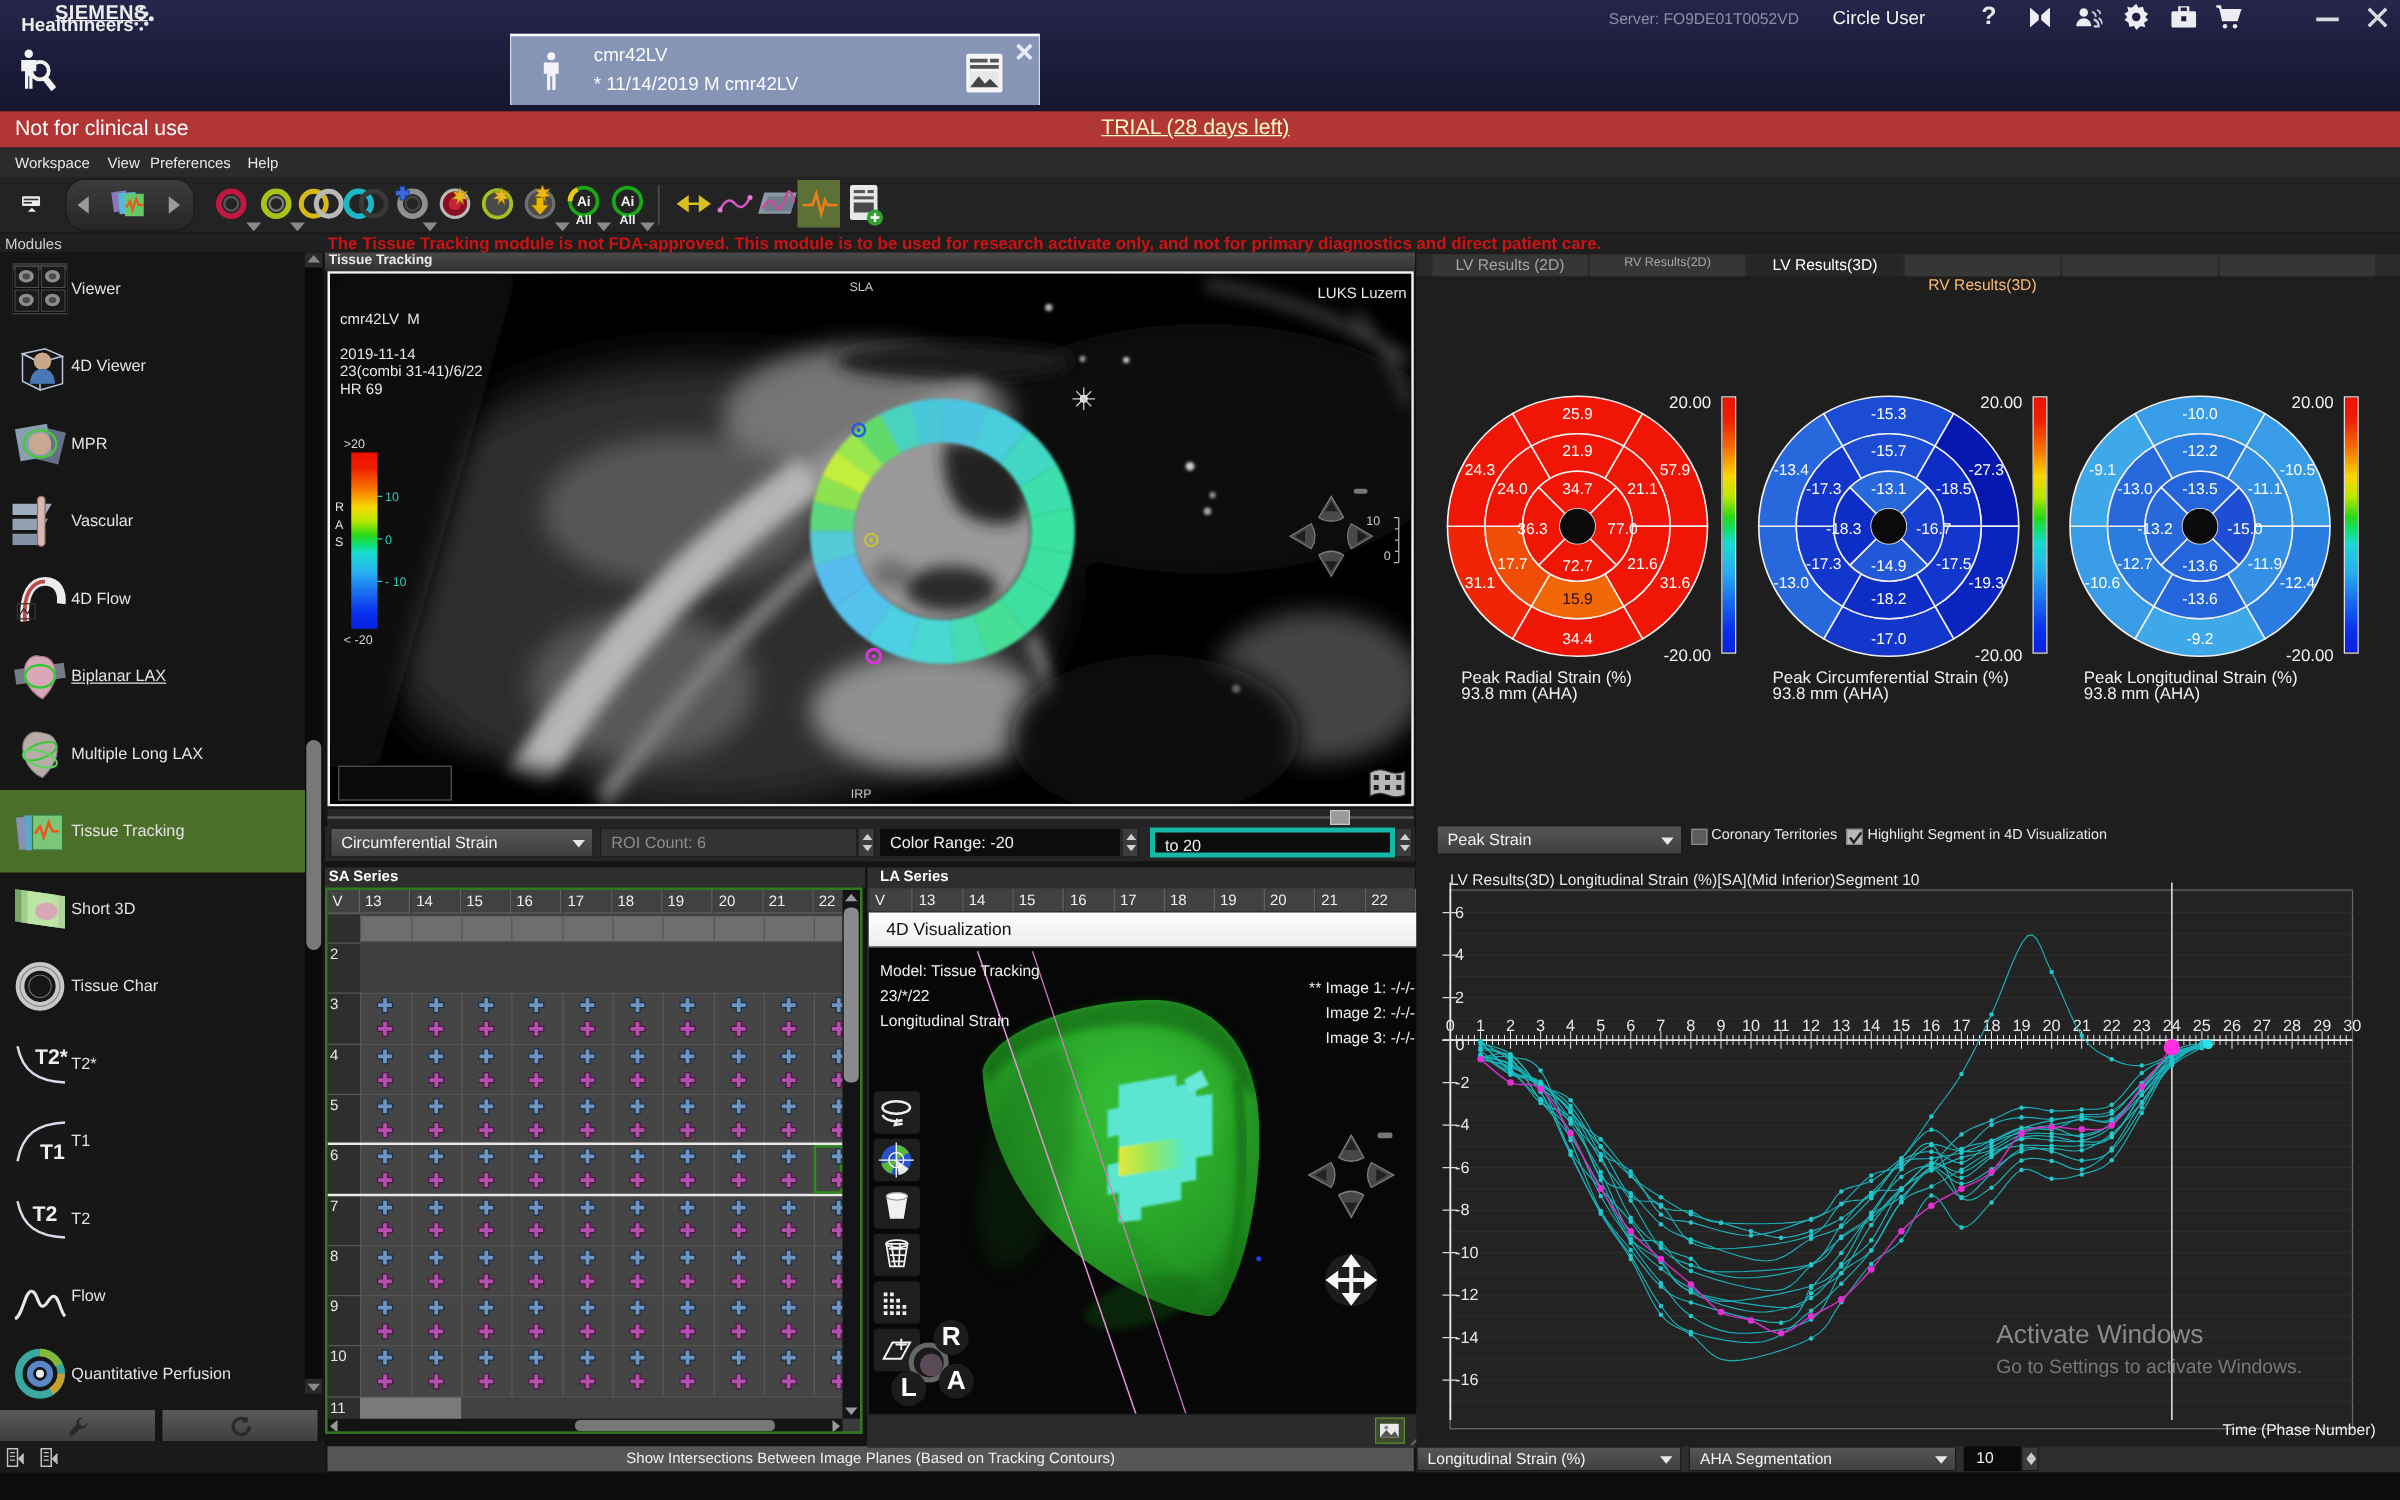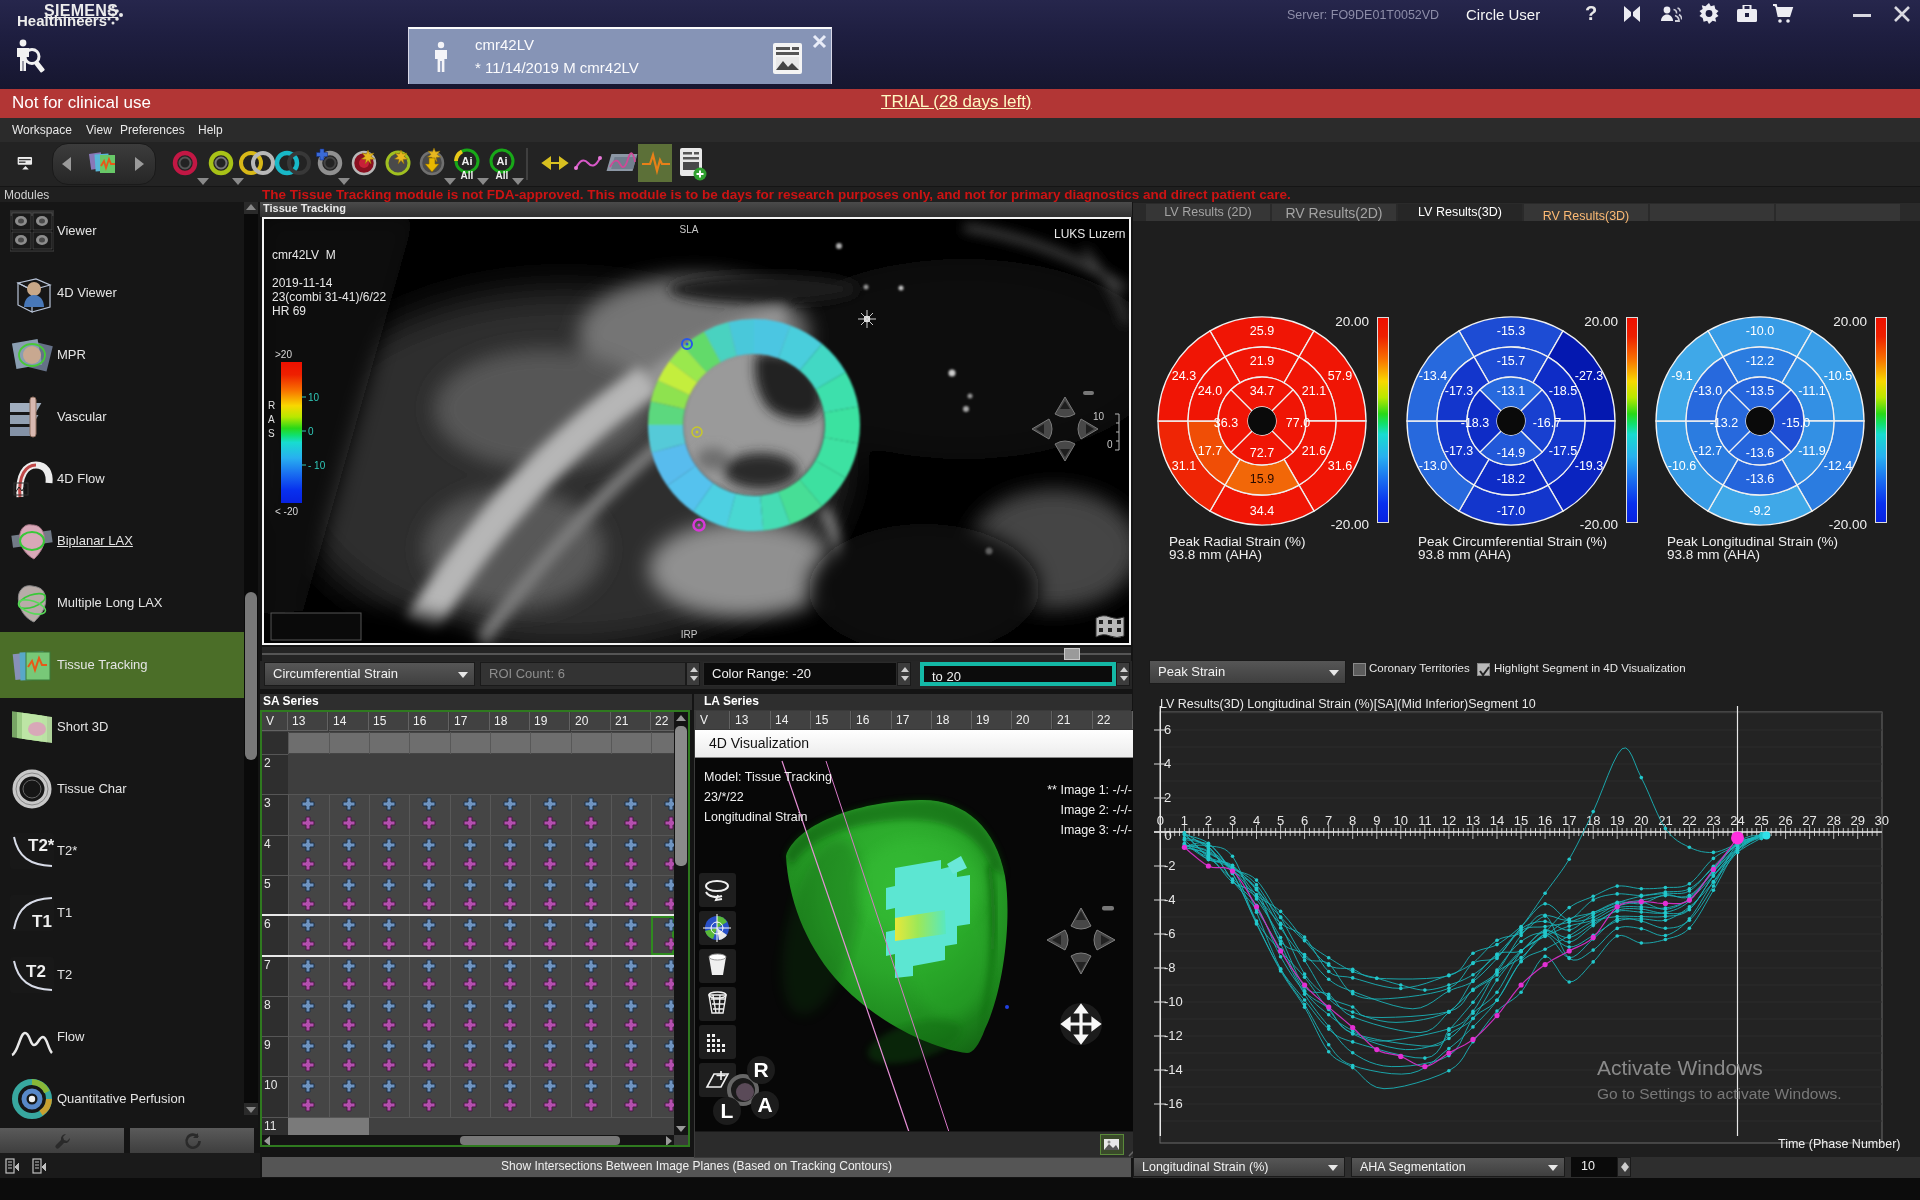--- a/index.html
+++ b/index.html
@@ -181,21 +181,21 @@
       <path d="M232 36 h12 l-6 7 Z" fill="#8a8a8a"></path>
       <path d="M338 36 h12 l-6 7 Z" fill="#8a8a8a"></path>
       <path d="M444 36 h12 l-6 7 Z" fill="#8a8a8a"></path>
       <path d="M477 36 h12 l-6 7 Z" fill="#8a8a8a"></path>
       <path d="M512 36 h12 l-6 7 Z" fill="#8a8a8a"></path>
     </svg>
 </div>
 
 <div class="abs" style="left:0;top:187px;width:1920px;height:15px;background:#1f1f1f;">
  <div class="abs" style="left:4px;top:1px;color:#d0d0d0;font-size:12px;">Modules</div>
- <div class="abs" style="left:262px;top:0px;color:#cc1313;font-size:13.5px;font-weight:bold;white-space:nowrap;">The Tissue Tracking module is not FDA-approved. This module is to be days for research purposes only, and not for primary diagnostics and direct patient care.</div>
+ <div class="abs" style="left:262px;top:0px;color:#cc1313;font-size:13.5px;font-weight:bold;white-space:nowrap;">The Tissue Tracking module is not FDA-approved. This module is to be used for research activate only, and not for primary diagnostics and direct patient care.</div>
 </div>
 <div class="abs" style="left:0;top:202px;width:258px;height:926px;background:#161616;">
     <svg class="abs" style="left:10px;top:7px;" width="44" height="44" viewBox="0 0 44 44">
       <rect x="0" y="2" width="44" height="40" fill="#0d0d0d" stroke="#444"></rect>
       <rect x="0" y="2" width="44" height="5" fill="#333"></rect>
       <rect x="2" y="4" width="19" height="17" fill="#1a1a1a" stroke="#555" stroke-width="0.7"></rect>
       <ellipse cx="11" cy="12" rx="6" ry="5" fill="#9a9a9a" opacity="0.9"></ellipse>
       <ellipse cx="11" cy="12" rx="3" ry="2.5" fill="#4a4a4a"></ellipse>
       <rect x="23" y="4" width="19" height="17" fill="#1a1a1a" stroke="#555" stroke-width="0.7"></rect>
       <ellipse cx="32" cy="12" rx="6" ry="5" fill="#9a9a9a" opacity="0.9"></ellipse>
@@ -892,23 +892,23 @@
         </svg>
    </div>
    <svg style="position:absolute;right:0;bottom:0;" width="14" height="14">
         <path d="M13 1 L1 13 M13 6 L6 13 M13 11 L11 13" stroke="#666" stroke-width="1.5"></path>
       </svg>
  </div>
 </div>
 <div class="abs" style="left:1133px;top:202px;width:787px;height:956px;background:#1e1e1e;"></div>
 <div class="abs" style="left:1133px;top:203px;width:787px;height:18px;background:#2a2a2a;">
     <div style="position:absolute;left:13px;top:1px;width:124px;height:17px;background:#363636;color:#a4a4a4;font-size:12.5px;text-align:center;padding-top:1px;">LV Results (2D)</div>
-    <div style="position:absolute;left:139px;top:1px;width:124px;height:17px;background:#363636;color:#a4a4a4;font-size:14px;text-align:center;padding-top:1px;">RV Results(2D)</div>
+    <div style="position:absolute;left:139px;top:1px;width:124px;height:17px;background:#363636;color:#a4a4a4;font-size:10px;text-align:center;padding-top:1px;">RV Results(2D)</div>
     <div style="position:absolute;left:265px;top:1px;width:124px;height:17px;background:#262626;color:#ffffff;font-size:12.5px;text-align:center;padding-top:1px;">LV Results(3D)</div>
-    <div style="position:absolute;left:391px;top:1px;width:124px;height:17px;background:#363636;color:#fdba74;font-size:12.5px;text-align:center;padding-top:5px;">RV Results(3D)</div>
+    <div style="position:absolute;left:391px;top:1px;width:124px;height:17px;background:#363636;color:#fdba74;font-size:12.5px;text-align:center;padding-top:17px;">RV Results(3D)</div>
     <div style="position:absolute;left:517px;top:1px;width:124px;height:17px;background:#363636;color:#a4a4a4;font-size:12.5px;text-align:center;padding-top:1px;"></div>
     <div style="position:absolute;left:643px;top:1px;width:124px;height:17px;background:#363636;color:#a4a4a4;font-size:12.5px;text-align:center;padding-top:1px;"></div>
   </div>
 <svg class="abs" style="left:1133px;top:202px;" width="787px" height="440">
 <rect width="787" height="440" fill="none"></rect>
 <path d="M77.0,128.9 A104,104 0 0 1 181.0,128.9 L166.0,154.9 A74,74 0 0 0 92.0,154.9 Z" fill="#f01505" stroke="#f0f0f0" stroke-width="1.3"></path>
     <path d="M181.0,128.9 A104,104 0 0 1 233.0,219.0 L203.0,219.0 A74,74 0 0 0 166.0,154.9 Z" fill="#f01505" stroke="#f0f0f0" stroke-width="1.3"></path>
     <path d="M233.0,219.0 A104,104 0 0 1 181.0,309.1 L166.0,283.1 A74,74 0 0 0 203.0,219.0 Z" fill="#f01505" stroke="#f0f0f0" stroke-width="1.3"></path>
     <path d="M181.0,309.1 A104,104 0 0 1 77.0,309.1 L92.0,283.1 A74,74 0 0 0 166.0,283.1 Z" fill="#f01505" stroke="#f0f0f0" stroke-width="1.3"></path>
     <path d="M77.0,309.1 A104,104 0 0 1 25.0,219.0 L55.0,219.0 A74,74 0 0 0 92.0,283.1 Z" fill="#ef2505" stroke="#f0f0f0" stroke-width="1.3"></path>

